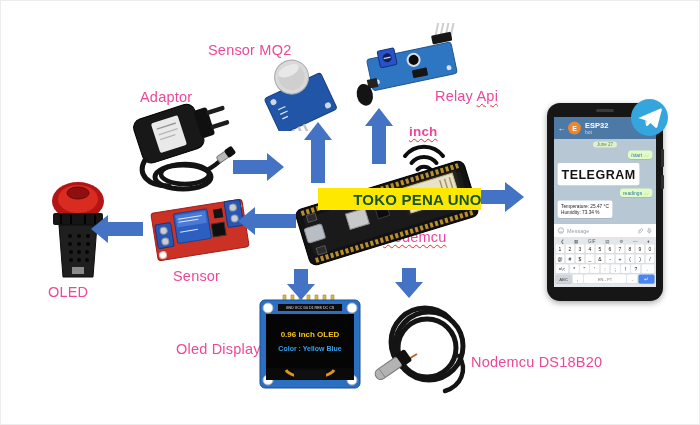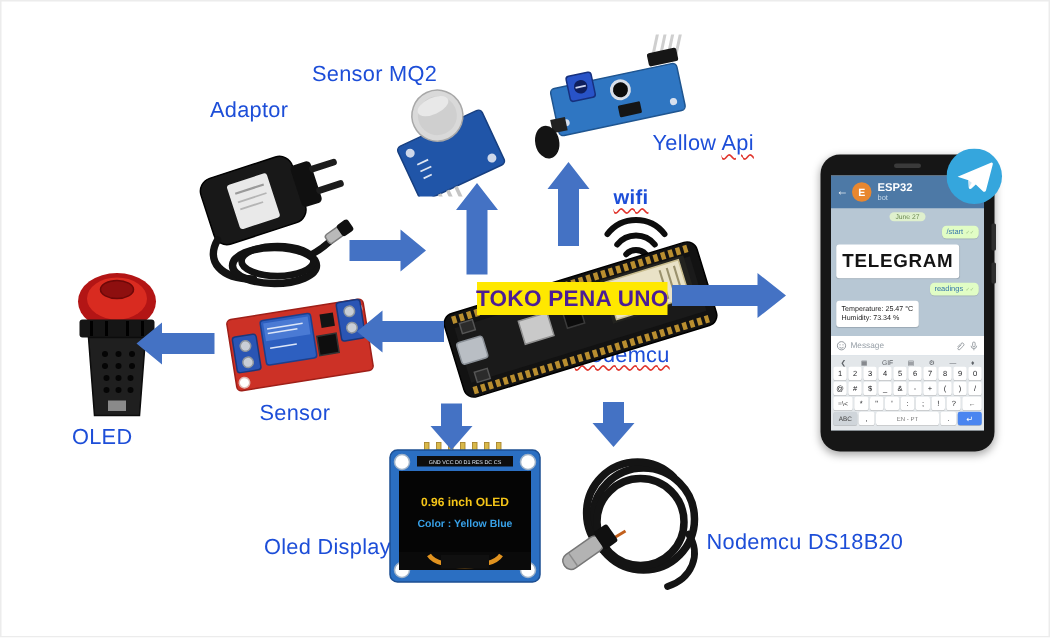--- a/index.html
+++ b/index.html
@@ -1,21 +1,21 @@
 <!DOCTYPE html>
 <html><head>
 <meta charset="utf-8">
 <style>
   html,body{margin:0;padding:0;background:#ffffff;font-family:"Liberation Sans",sans-serif;}
   #canvas{position:relative;width:700px;height:425px;background:#fff;overflow:hidden;box-sizing:border-box;border:1px solid #ececec;}
   .abs{position:absolute;}
-  .lbl{position:absolute;font-size:14.5px;color:#1d4ed8;white-space:nowrap;letter-spacing:.2px;}
+  .lbl{position:absolute;font-size:14.5px;color:#ec4899;white-space:nowrap;letter-spacing:.2px;}
   .misspell{text-decoration-line:underline;text-decoration-style:wavy;text-decoration-color:#e0342c;text-decoration-thickness:1px;text-underline-offset:2px;}
-  #banner{position:absolute;left:317px;top:187px;width:127px;height:22px;background:#ffe800;color:#4c1d95;
-    font-size:15px;font-weight:700;display:flex;align-items:center;justify-content:center;white-space:nowrap;z-index:6;letter-spacing:.2px;}
+  #banner{position:absolute;left:317px;top:187px;width:127px;height:22px;background:#ffe800;color:#14532d;
+    font-size:15px;font-weight:700;display:flex;align-items:center;justify-content:center;white-space:nowrap;z-index:6;letter-spacing:.2px;padding-left:36px;}
   
   #phone{position:absolute;left:546px;top:102px;width:116px;height:198px;background:#161616;border-radius:13px;
     box-shadow:0 2px 6px rgba(0,0,0,.35);z-index:4;}
   #phone .speaker{position:absolute;left:49px;top:6px;width:18px;height:3px;background:#3a3a3a;border-radius:2px;}
   #phone .side-btn{position:absolute;background:#2e2e2e;border-radius:1px;}
   #screen{position:absolute;left:7px;top:14px;width:102px;height:170px;overflow:hidden;background:#b7c7d4;}
   #screen-inner{width:204px;height:340px;transform:scale(.5);transform-origin:0 0;display:flex;flex-direction:column;}
   .tg-header{height:44px;background:#4d79a6;display:flex;align-items:center;padding:0 7px;box-sizing:border-box;flex:0 0 auto;}
   .tg-back{color:#fff;font-size:16px;margin-right:5px;}
   .tg-avatar{width:26px;height:26px;border-radius:50%;background:#e8872f;color:#fff;font-size:14px;font-weight:700;
@@ -56,27 +56,27 @@
       <polygon points="371,163 371,125 364,125 378,107 392,125 385,125 385,163"></polygon>
       <polygon points="447,189 504,189 504,181 523,196 504,211 504,203 447,203"></polygon>
       <polygon points="295,213 254,213 254,206 237,220 254,234 254,227 295,227"></polygon>
       <polygon points="142,221 107,221 107,214 90,228 107,242 107,235 142,235"></polygon>
       <polygon points="293,268 293,283 286,283 300,299 314,283 307,283 307,268"></polygon>
       <polygon points="401,267 401,281 394,281 408,297 422,281 415,281 415,267"></polygon>
     </g>
   </svg>
 
   <div class="lbl" style="left:207px;top:41px">Sensor MQ2</div>
-  <div class="lbl" style="left:139px;top:65px">Adaptor</div>
-  <div class="lbl" style="left:434px;top:87px"><span>Yellow </span><span class="misspell">Api</span></div>
-  <div class="lbl misspell" style="left:408px;top:123px;font-size:13.5px;font-weight:600">wifi</div>
+  <div class="lbl" style="left:139px;top:88px">Adaptor</div>
+  <div class="lbl" style="left:434px;top:87px"><span>Relay </span><span class="misspell">Api</span></div>
+  <div class="lbl misspell" style="left:408px;top:123px;font-size:13.5px;font-weight:600">inch</div>
   <div class="lbl misspell" style="left:382px;top:228px">Nodemcu</div>
   <div class="lbl" style="left:47px;top:283px">OLED</div>
   <div class="lbl" style="left:172px;top:267px">Sensor</div>
-  <div class="lbl" style="left:175px;top:356px">Oled Display</div>
+  <div class="lbl" style="left:175px;top:340px">Oled Display</div>
   <div class="lbl" style="left:470px;top:353px">Nodemcu DS18B20</div>
   <div id="banner">TOKO PENA UNO</div>
 
   <svg class="abs" style="left:398px;top:138px;z-index:3" width="50" height="40" viewBox="0 0 50 40">
     <g stroke="#0d0d0d" stroke-width="4" fill="none" stroke-linecap="round">
       <path d="M6 17 A 24 24 0 0 1 44 17"></path>
       <path d="M12.5 24 A 16 16 0 0 1 37.5 24"></path>
       <path d="M18.5 30.5 A 9 9 0 0 1 31.5 30.5"></path>
     </g>
     <circle cx="25" cy="36" r="3" fill="#0d0d0d"></circle>

